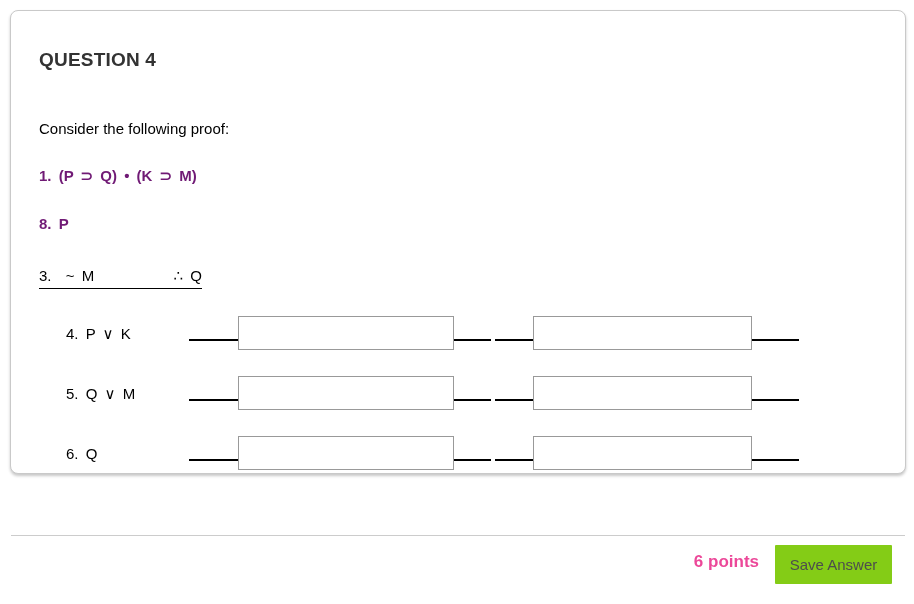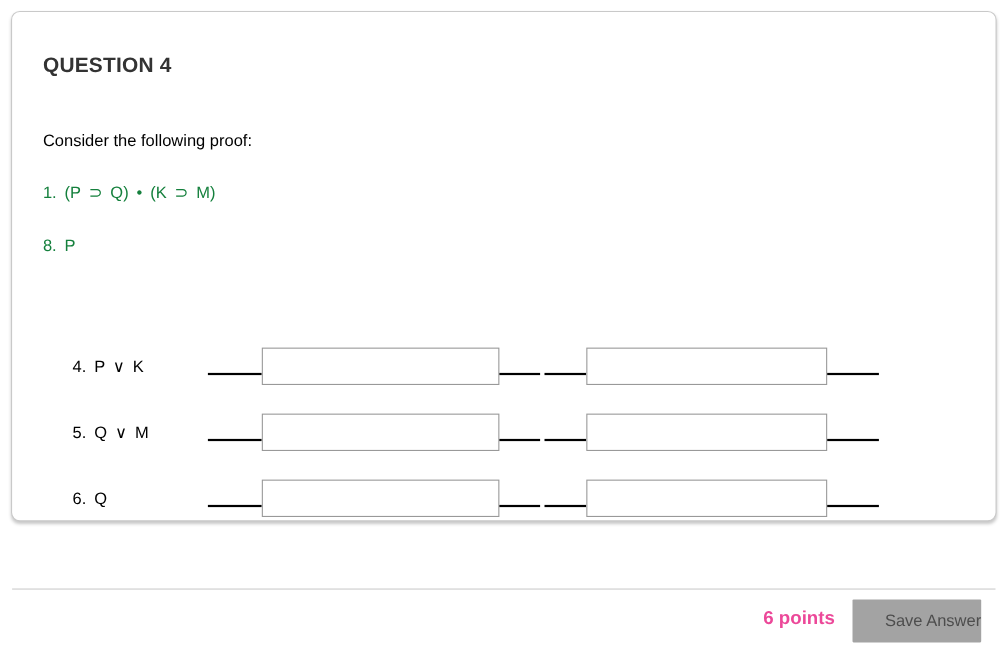--- a/index.html
+++ b/index.html
@@ -43,23 +43,24 @@
     font-size: 15px;
     line-height: 20px;
     color: #000000;
   }
 
   .proof-line {
     position: absolute;
     left: 28px;
     font-size: 15px;
     line-height: 20px;
-    color: #15803d;
+    color: #701a75;
     word-spacing: 3px;
     white-space: nowrap;
+    font-weight: bold;
   }
   .proof-line.l1 { top: 155px; }
   .proof-line.l2 { top: 203px; }
 
   .proof-line3 {
     position: absolute;
     left: 28px;
     top: 255px;
     width: 163px;
     display: flex;
@@ -140,43 +141,46 @@
     line-height: 26px;
     white-space: nowrap;
   }
 
   .save-btn {
     position: absolute;
     right: 13px;
     top: 534px;
     width: 117px;
     height: 39px;
-    background: #a3a3a3;
+    background: #84cc16;
     border: none;
     border-radius: 1px;
     font-family: "Liberation Sans", sans-serif;
     font-size: 15px;
     color: #4d4d4d;
     cursor: pointer;
-    text-align: right;
   }
 </style>
 </head>
 <body>
 
 <div class="page">
   <div class="panel">
 
     <div class="q-title">QUESTION 4</div>
 
     <div class="q-prompt">Consider the following proof:</div>
 
     <div class="proof-line l1">1. (P ⊃ Q) • (K ⊃ M)</div>
     <div class="proof-line l2">8. P</div>
 
+    <div class="proof-line3">
+      <span>3.&nbsp; ~ M</span>
+      <span>∴ Q</span>
+    </div>
 
     <div class="blank-row r4">
       <span class="row-label">4. P ∨ K</span>
       <span class="seg seg1"></span>
       <input type="text" class="answer-box box1" value="" style="">
       <span class="seg seg2"></span>
       <span class="seg seg3"></span>
       <input type="text" class="answer-box box2" value="" style="">
       <span class="seg seg4"></span>
     </div>

